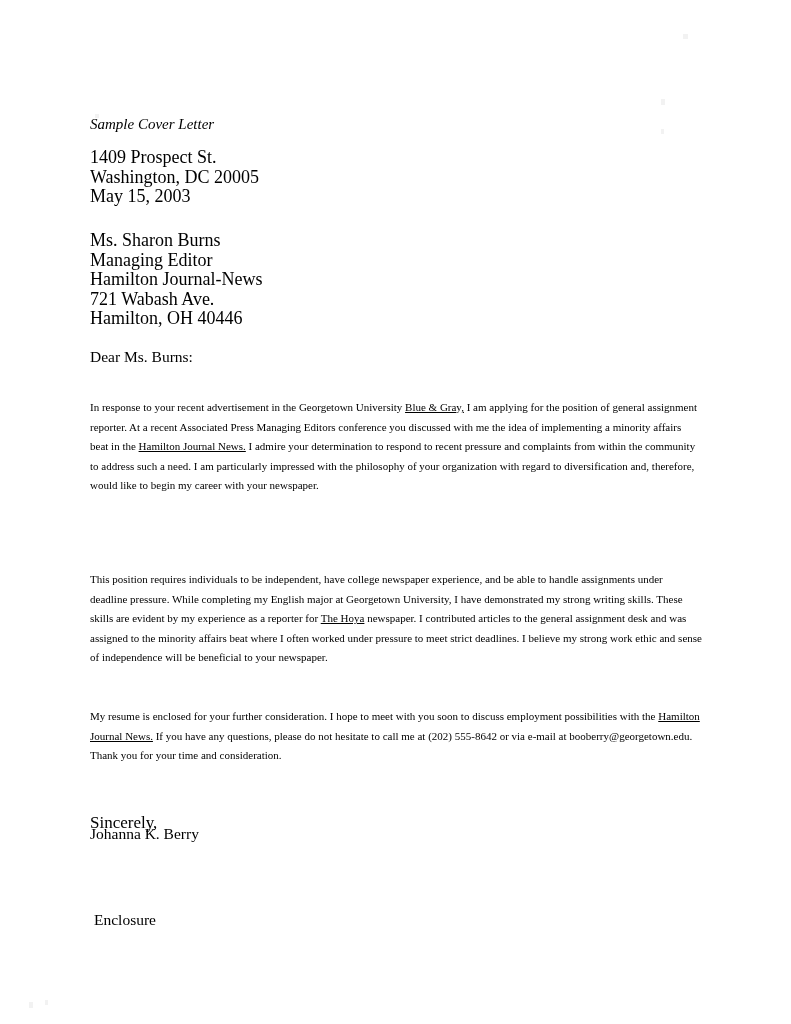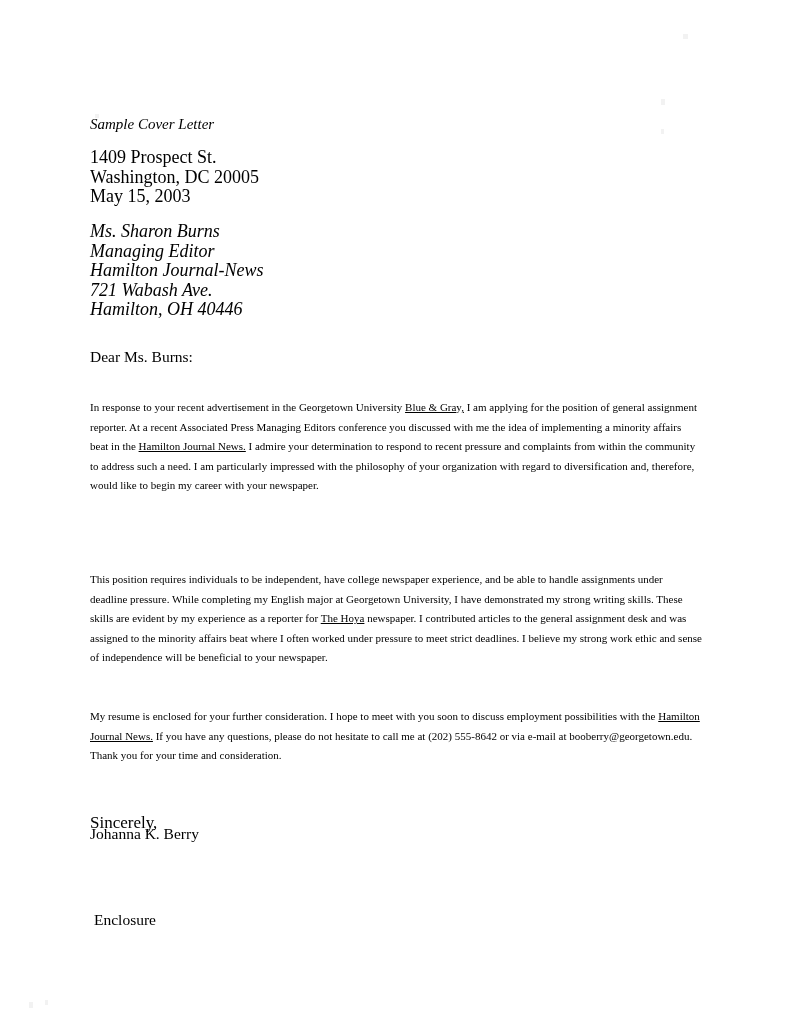--- a/index.html
+++ b/index.html
@@ -40,21 +40,21 @@
     white-space: nowrap;
   }
 
   .addr-block {
     position: absolute;
     left: 0;
     font-size: 18px;
     line-height: 19.6px;
   }
   .sender-block { top: 148px; }
-  .recipient-block { top: 222px; font-style: italic; }
+  .recipient-block { top: 231px; }
 
   .addr-line { white-space: nowrap; }
 
   .salutation {
     position: absolute;
     left: 0;
     top: 347px;
     font-size: 15.5px;
     line-height: 19.6px;
     white-space: nowrap;

